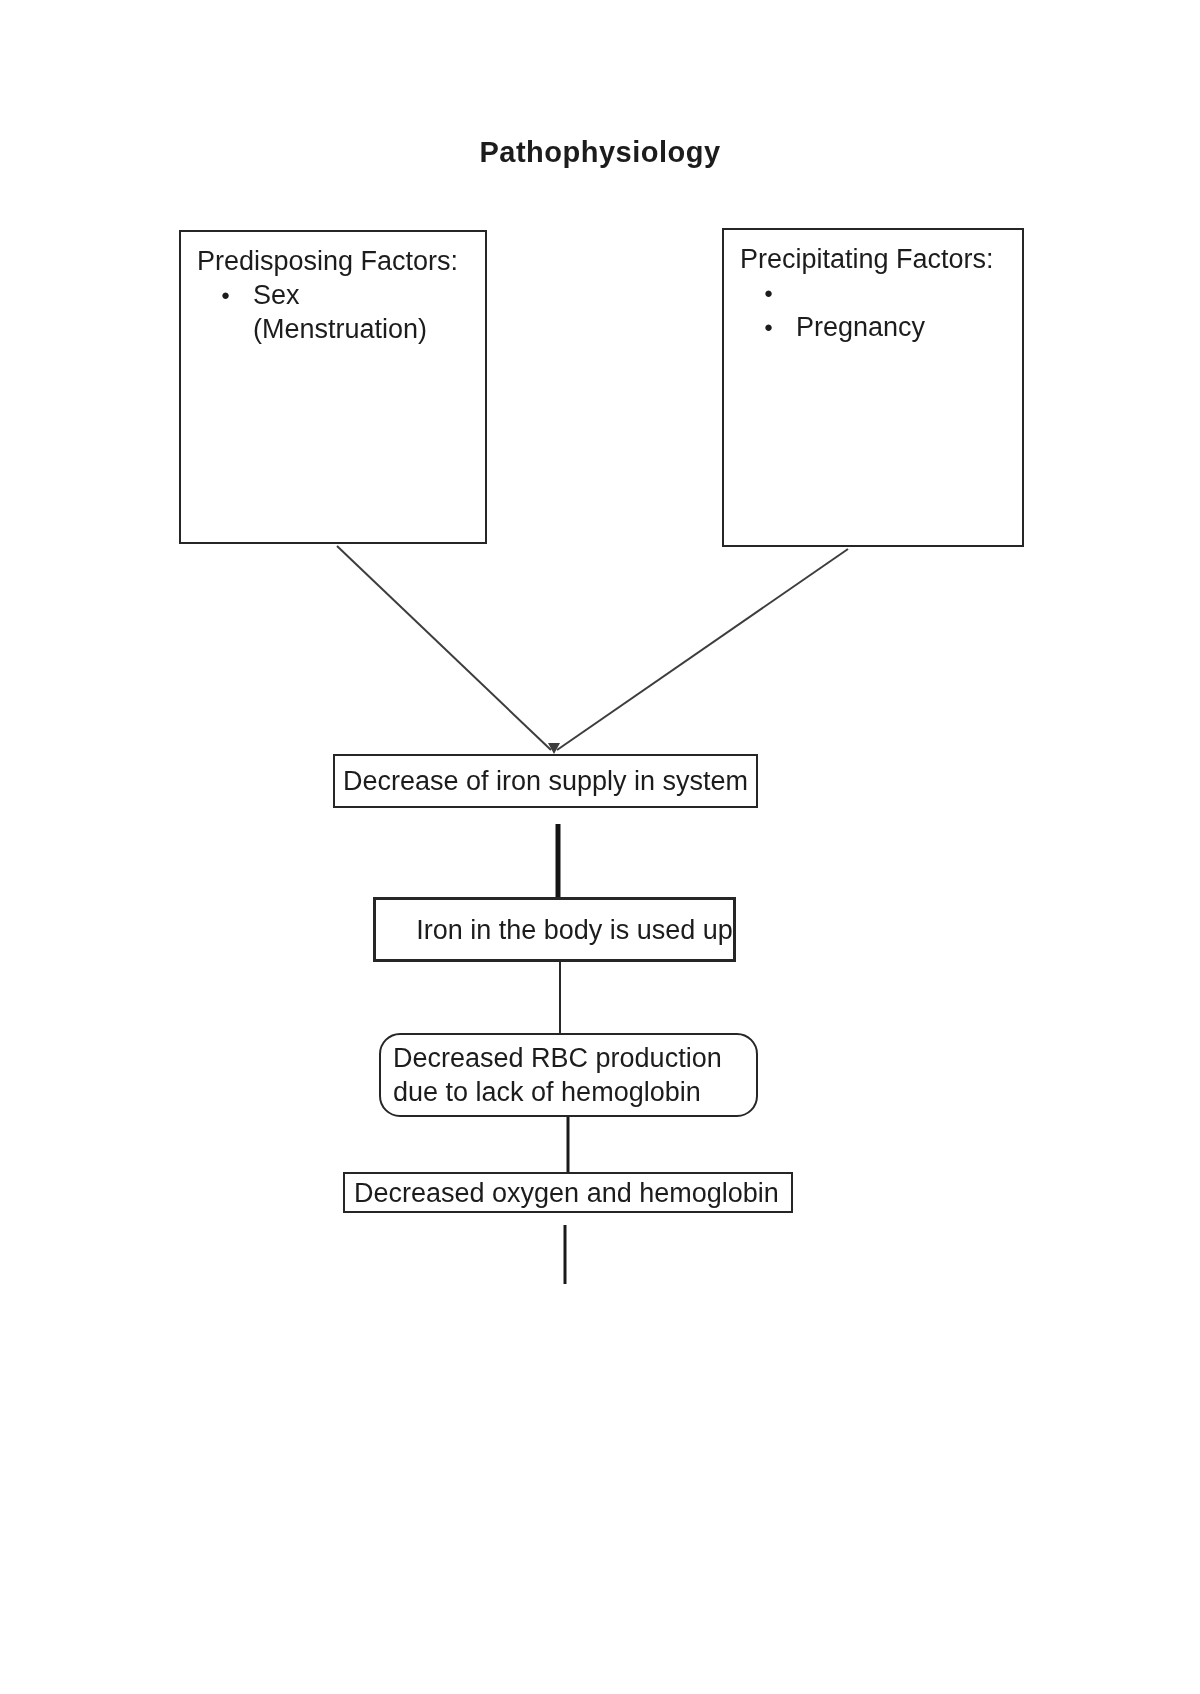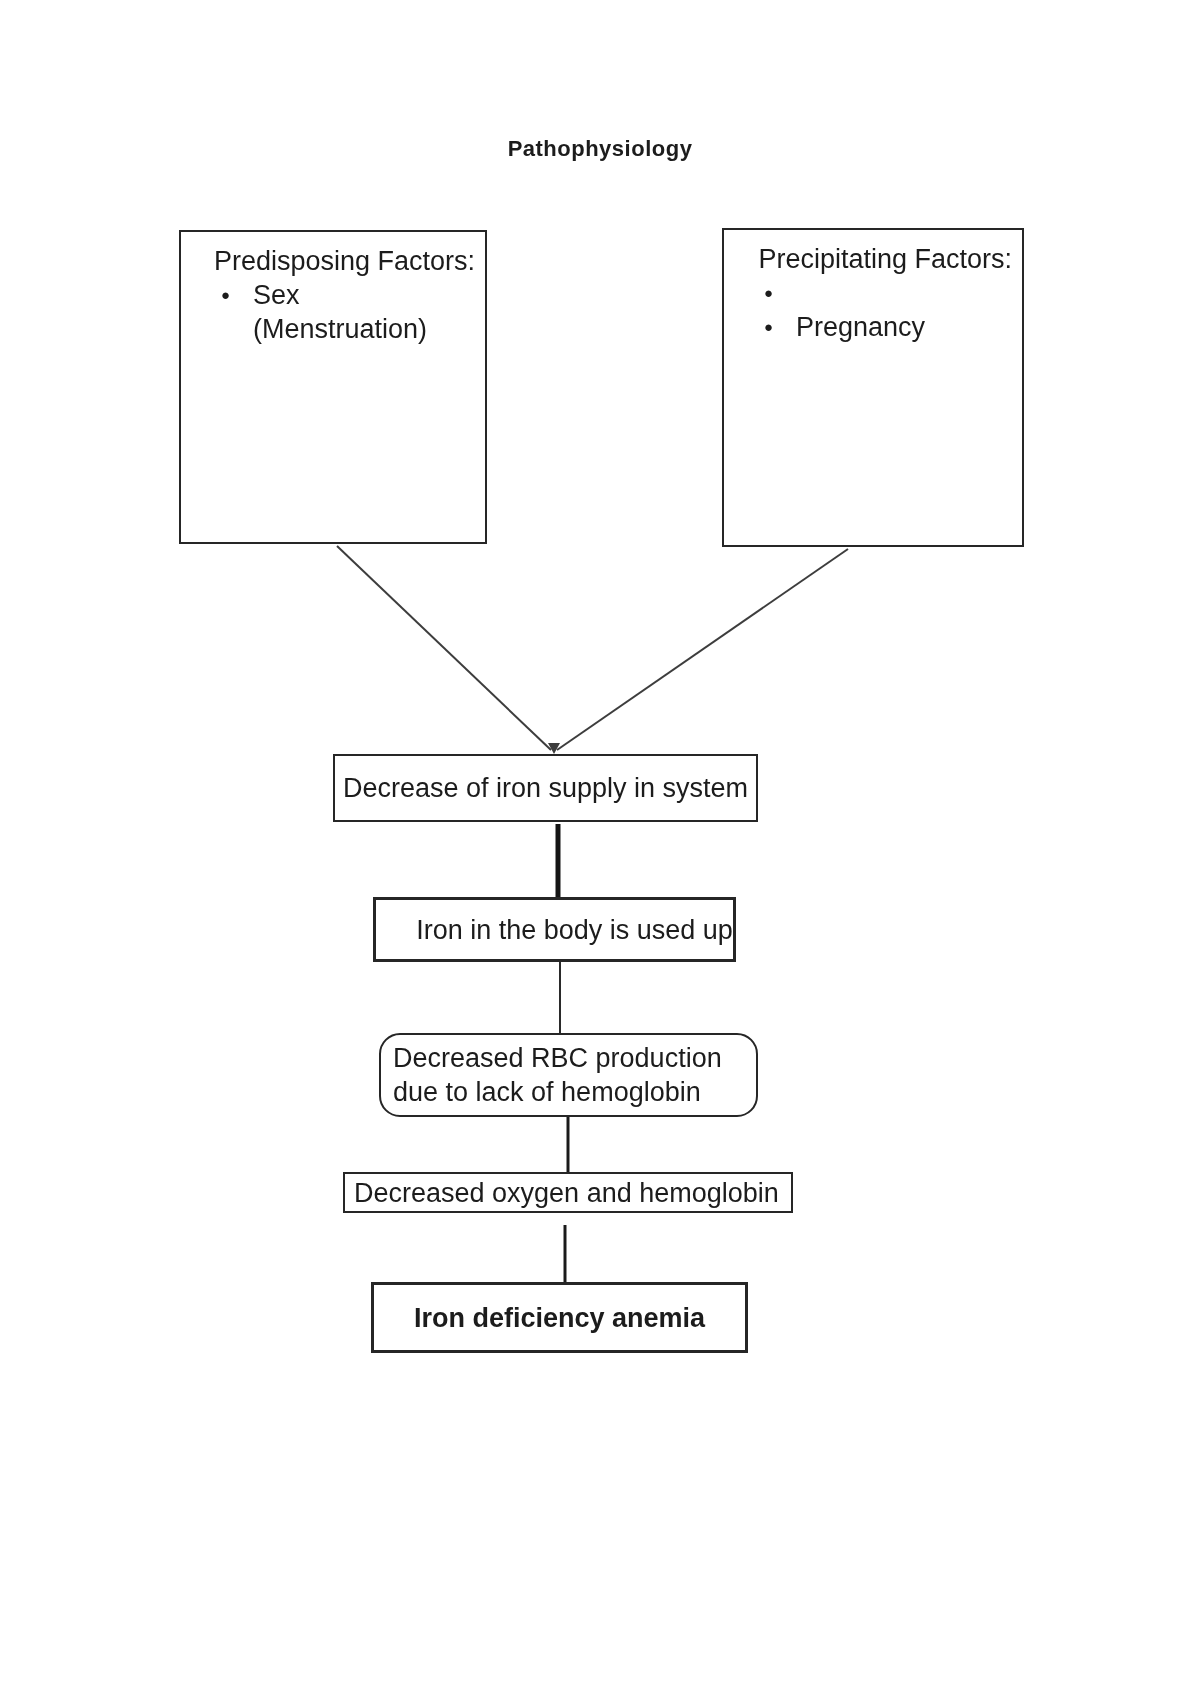--- a/index.html
+++ b/index.html
@@ -11,40 +11,40 @@
     font-family: "Liberation Sans", sans-serif;
     color: #1c1c1c;
     overflow: hidden;
   }
   .title {
     position: absolute;
     top: 136px;
     left: 0;
     width: 1200px;
     text-align: center;
-    font-size: 22px;
+    font-size: 29px;
     font-weight: bold;
     letter-spacing: 0.5px;
   }
   .connectors {
     position: absolute;
     top: 0; left: 0;
     z-index: 0;
   }
   .box {
     position: absolute;
     box-sizing: border-box;
     background: #ffffff;
     border: 2px solid #262626;
     font-size: 27px;
     line-height: 34px;
     z-index: 1;
   }
   .factor-box { padding: 12px 10px 12px 16px; }
-  .factor-heading { white-space: nowrap; text-align: right; }
+  .factor-heading { white-space: nowrap; }
   .b-row { display: flex; align-items: flex-start; }
   .b-dot {
     flex: none;
     width: 24px;
     margin-left: 24px;
     font-size: 15px;
     line-height: 34px;
     text-align: left;
   }
   .b-text { margin-left: 8px; }
@@ -56,21 +56,21 @@
     justify-content: center;
     text-align: center;
   }
   .flow-left { padding-left: 12px; }
   .pre { white-space: pre-line; }
   .thick-border { border-width: 3px; }
   .bold { font-weight: bold; }
   
   #predisposing-box { left: 179px; top: 230px; width: 308px; height: 314px; }
   #precipitating-box { left: 722px; top: 228px; width: 302px; height: 319px; }
-  #flow-box-0 { left: 333px; top: 754px; width: 425px; height: 68px; }
+  #flow-box-0 { left: 333px; top: 754px; width: 425px; height: 54px; }
   #flow-box-1 { left: 373px; top: 897px; width: 363px; height: 65px; padding-left: 40px; }
   #flow-box-2 { left: 379px; top: 1033px; width: 379px; height: 84px; border-radius: 21px; }
   #flow-box-3 { left: 343px; top: 1172px; width: 450px; height: 41px; padding-left: 9px; }
   #flow-box-4 { left: 371px; top: 1282px; width: 377px; height: 71px; }
 </style>
 </head>
 <body>
 
 <div class="page">
 
@@ -115,17 +115,14 @@
 
   <div class="box flow-box flow-left" id="flow-box-2">
     <span class="pre">Decreased RBC production
 due to lack of hemoglobin</span>
   </div>
 
   <div class="box flow-box" id="flow-box-3">
     <span>Decreased oxygen and hemoglobin</span>
   </div>
 
-  <div class="box flow-box flow-center thick-border bold" id="flow-box-4">
-    <span>Iron deficiency anemia</span>
-  </div>
 
 </div>
 
 </body></html>

